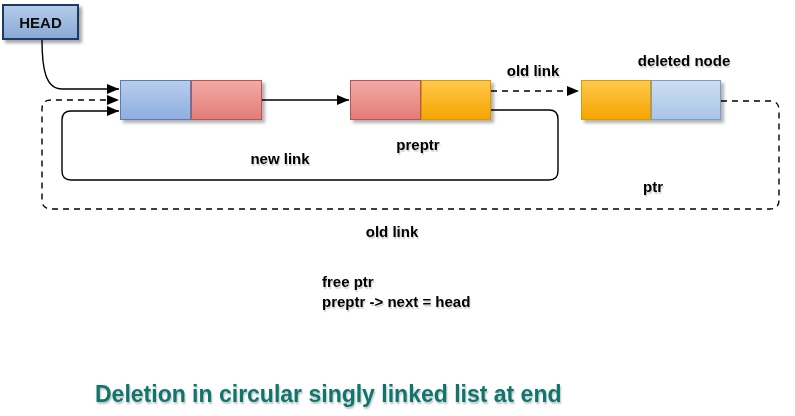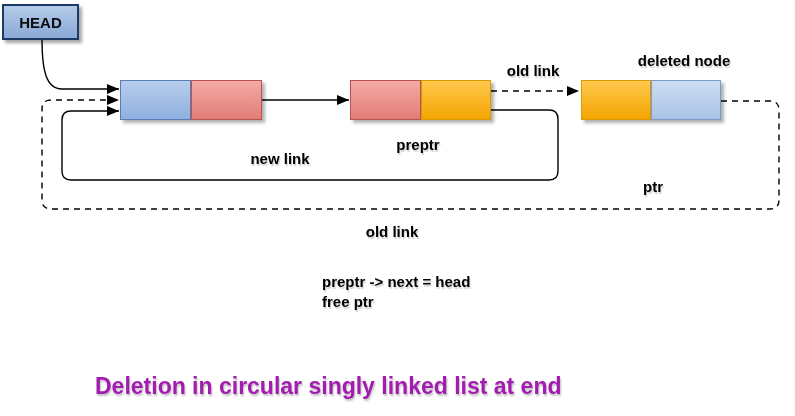--- a/index.html
+++ b/index.html
@@ -25,22 +25,22 @@
             border:2px solid var(--head_border,#1b3a66);
             box-shadow:3px 3px 3px rgba(0,0,0,0.35);
             display:flex;align-items:center;justify-content:center;
             font-weight:bold;font-size:15px;color:#0d0d0d;box-sizing:border-box;}
 
   .lbl{position:absolute;font-weight:bold;font-size:15px;color:#000;
        white-space:nowrap;transform:translateX(-50%);
        text-shadow:1px 2px 1px rgba(0,0,0,0.18);}
   .code{position:absolute;left:322px;top:272px;font-weight:bold;font-size:15px;
         line-height:20px;color:#000;text-shadow:1px 2px 1px rgba(0,0,0,0.18);}
-  .title{position:absolute;left:95px;top:373px;font-weight:bold;font-size:23px;
-         color:#a21caf;white-space:nowrap;text-shadow:1px 2px 2px rgba(0,0,0,0.25);text-align:center;}
+  .title{position:absolute;left:95px;top:381px;font-weight:bold;font-size:23px;
+         color:#0f766e;white-space:nowrap;text-shadow:1px 2px 2px rgba(0,0,0,0.25);text-align:center;}
 </style>
 </head>
 <body>
 
 <div class="canvas">
 
   <svg width="795" height="416" viewBox="0 0 795 416">
     <defs>
       <marker id="arr" markerUnits="userSpaceOnUse" markerWidth="12" markerHeight="10" viewBox="0 0 12 10" refX="12" refY="5" orient="auto">
         <path d="M0,0 L12,5 L0,10 Z" fill="#000"></path>
@@ -78,19 +78,19 @@
   </div>
 
   <div class="lbl" style="left:533px;top:62px;">old link</div>
   <div class="lbl" style="left:652px;top:52px;margin-left:32px;">deleted node</div>
   <div class="lbl" style="left:418px;top:129px;margin-top:7px;">preptr</div>
   <div class="lbl" style="left:653px;top:130px;margin-top:48px;">ptr</div>
   <div class="lbl" style="left:280px;top:150px;">new link</div>
   <div class="lbl" style="left:392px;top:223px;">old link</div>
 
   <div class="code">
+    <div>free ptr</div>
     <div>preptr -&gt; next = head</div>
-    <div>free ptr</div>
   </div>
 
   <div class="title">Deletion in circular singly linked list at end</div>
 
 </div>
 
 </body></html>

